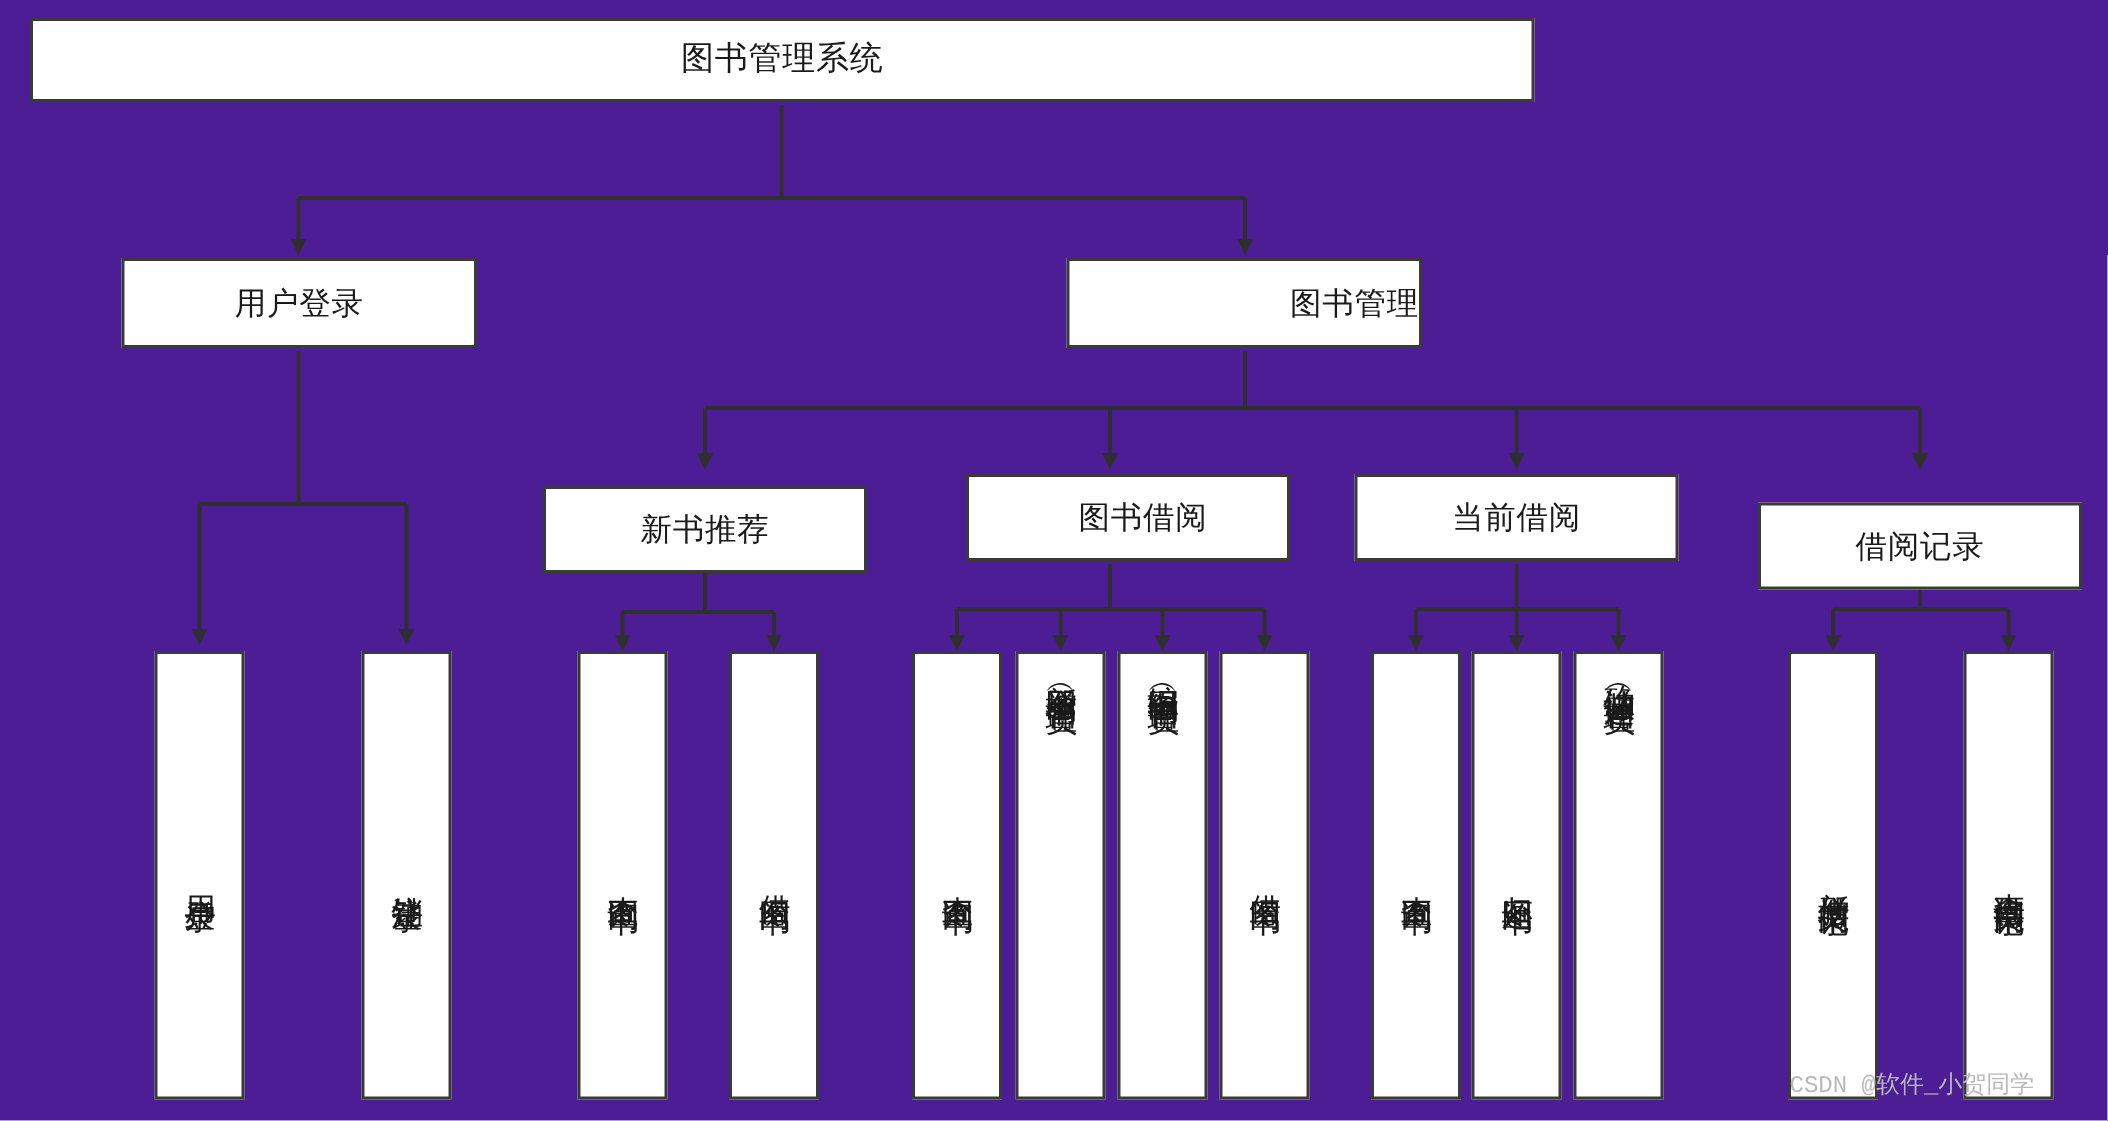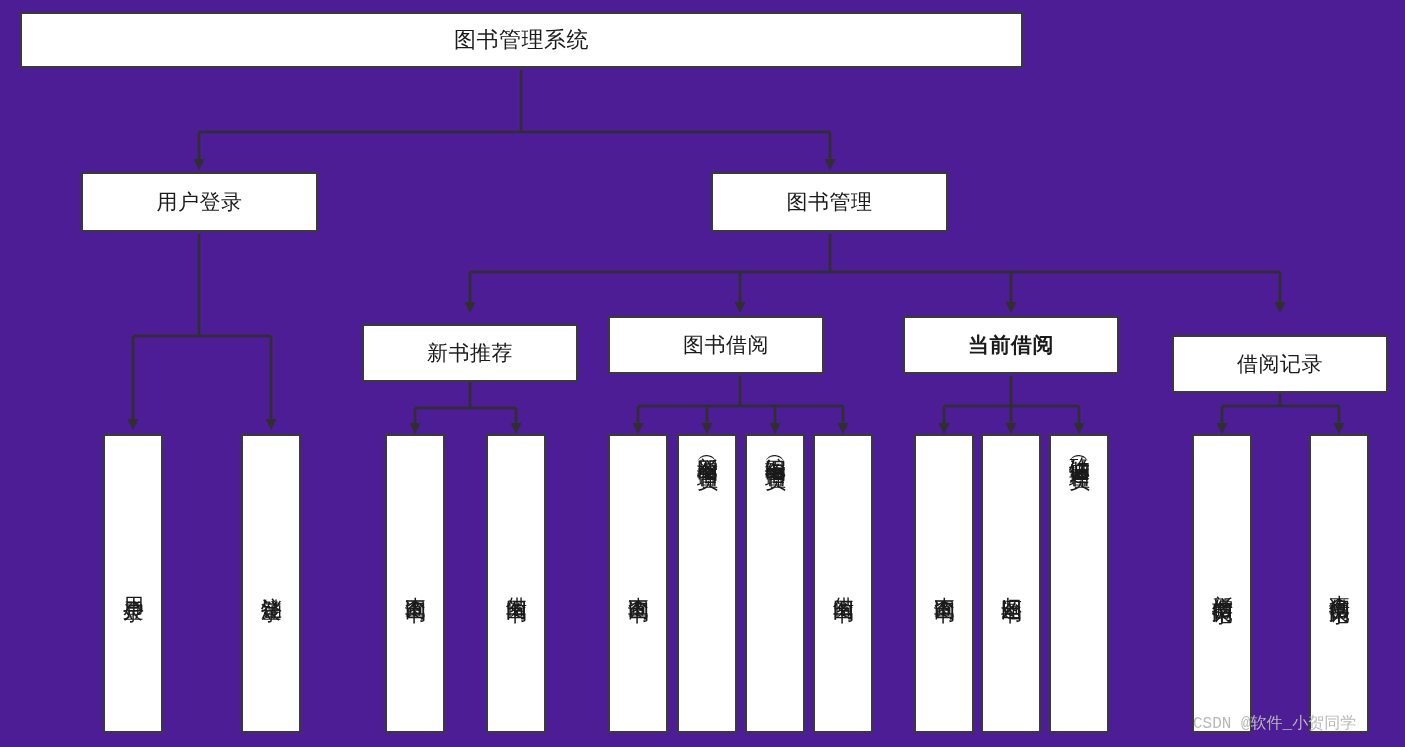--- a/index.html
+++ b/index.html
@@ -131,31 +131,31 @@
     </g>
   </svg>
 
   <div class="node root horiz" style="left:20px; top:12px; width:1003px; height:56px;">
     <span class="lbl">图书管理系统</span>
   </div>
 
   <div class="node horiz" style="left:81px; top:172px; width:237px; height:60px;">
     <span class="lbl">用户登录</span>
   </div>
-  <div class="node horiz" style="left:711px; top:172px; width:237px; height:60px;">
+  <div class="node horiz" style="left:711px; top:172px; width:237px; height:60px;justify-content:flex-end;">
     <span class="lbl">图书管理</span>
   </div>
 
   <div class="node horiz" style="left:362px; top:324px; width:216px; height:58px;">
     <span class="lbl">新书推荐</span>
   </div>
-  <div class="node horiz" style="left:608px; top:316px; width:216px; height:58px;padding-left:20px;">
+  <div class="node horiz" style="left:644px; top:316px; width:216px; height:58px;padding-left:20px;">
     <span class="lbl">图书借阅</span>
   </div>
-  <div class="node horiz" style="left:903px; top:316px; width:216px; height:58px;font-weight:bold;">
+  <div class="node horiz" style="left:903px; top:316px; width:216px; height:58px;">
     <span class="lbl">当前借阅</span>
   </div>
   <div class="node horiz" style="left:1172px; top:335px; width:216px; height:58px;">
     <span class="lbl">借阅记录</span>
   </div>
 
   <div class="node vert mid" style="left:103px; top:434px; width:60px; height:299px;">
     <span class="lbl">用户登录</span>
   </div>
   <div class="node vert mid" style="left:241px; top:434px; width:60px; height:299px;">

